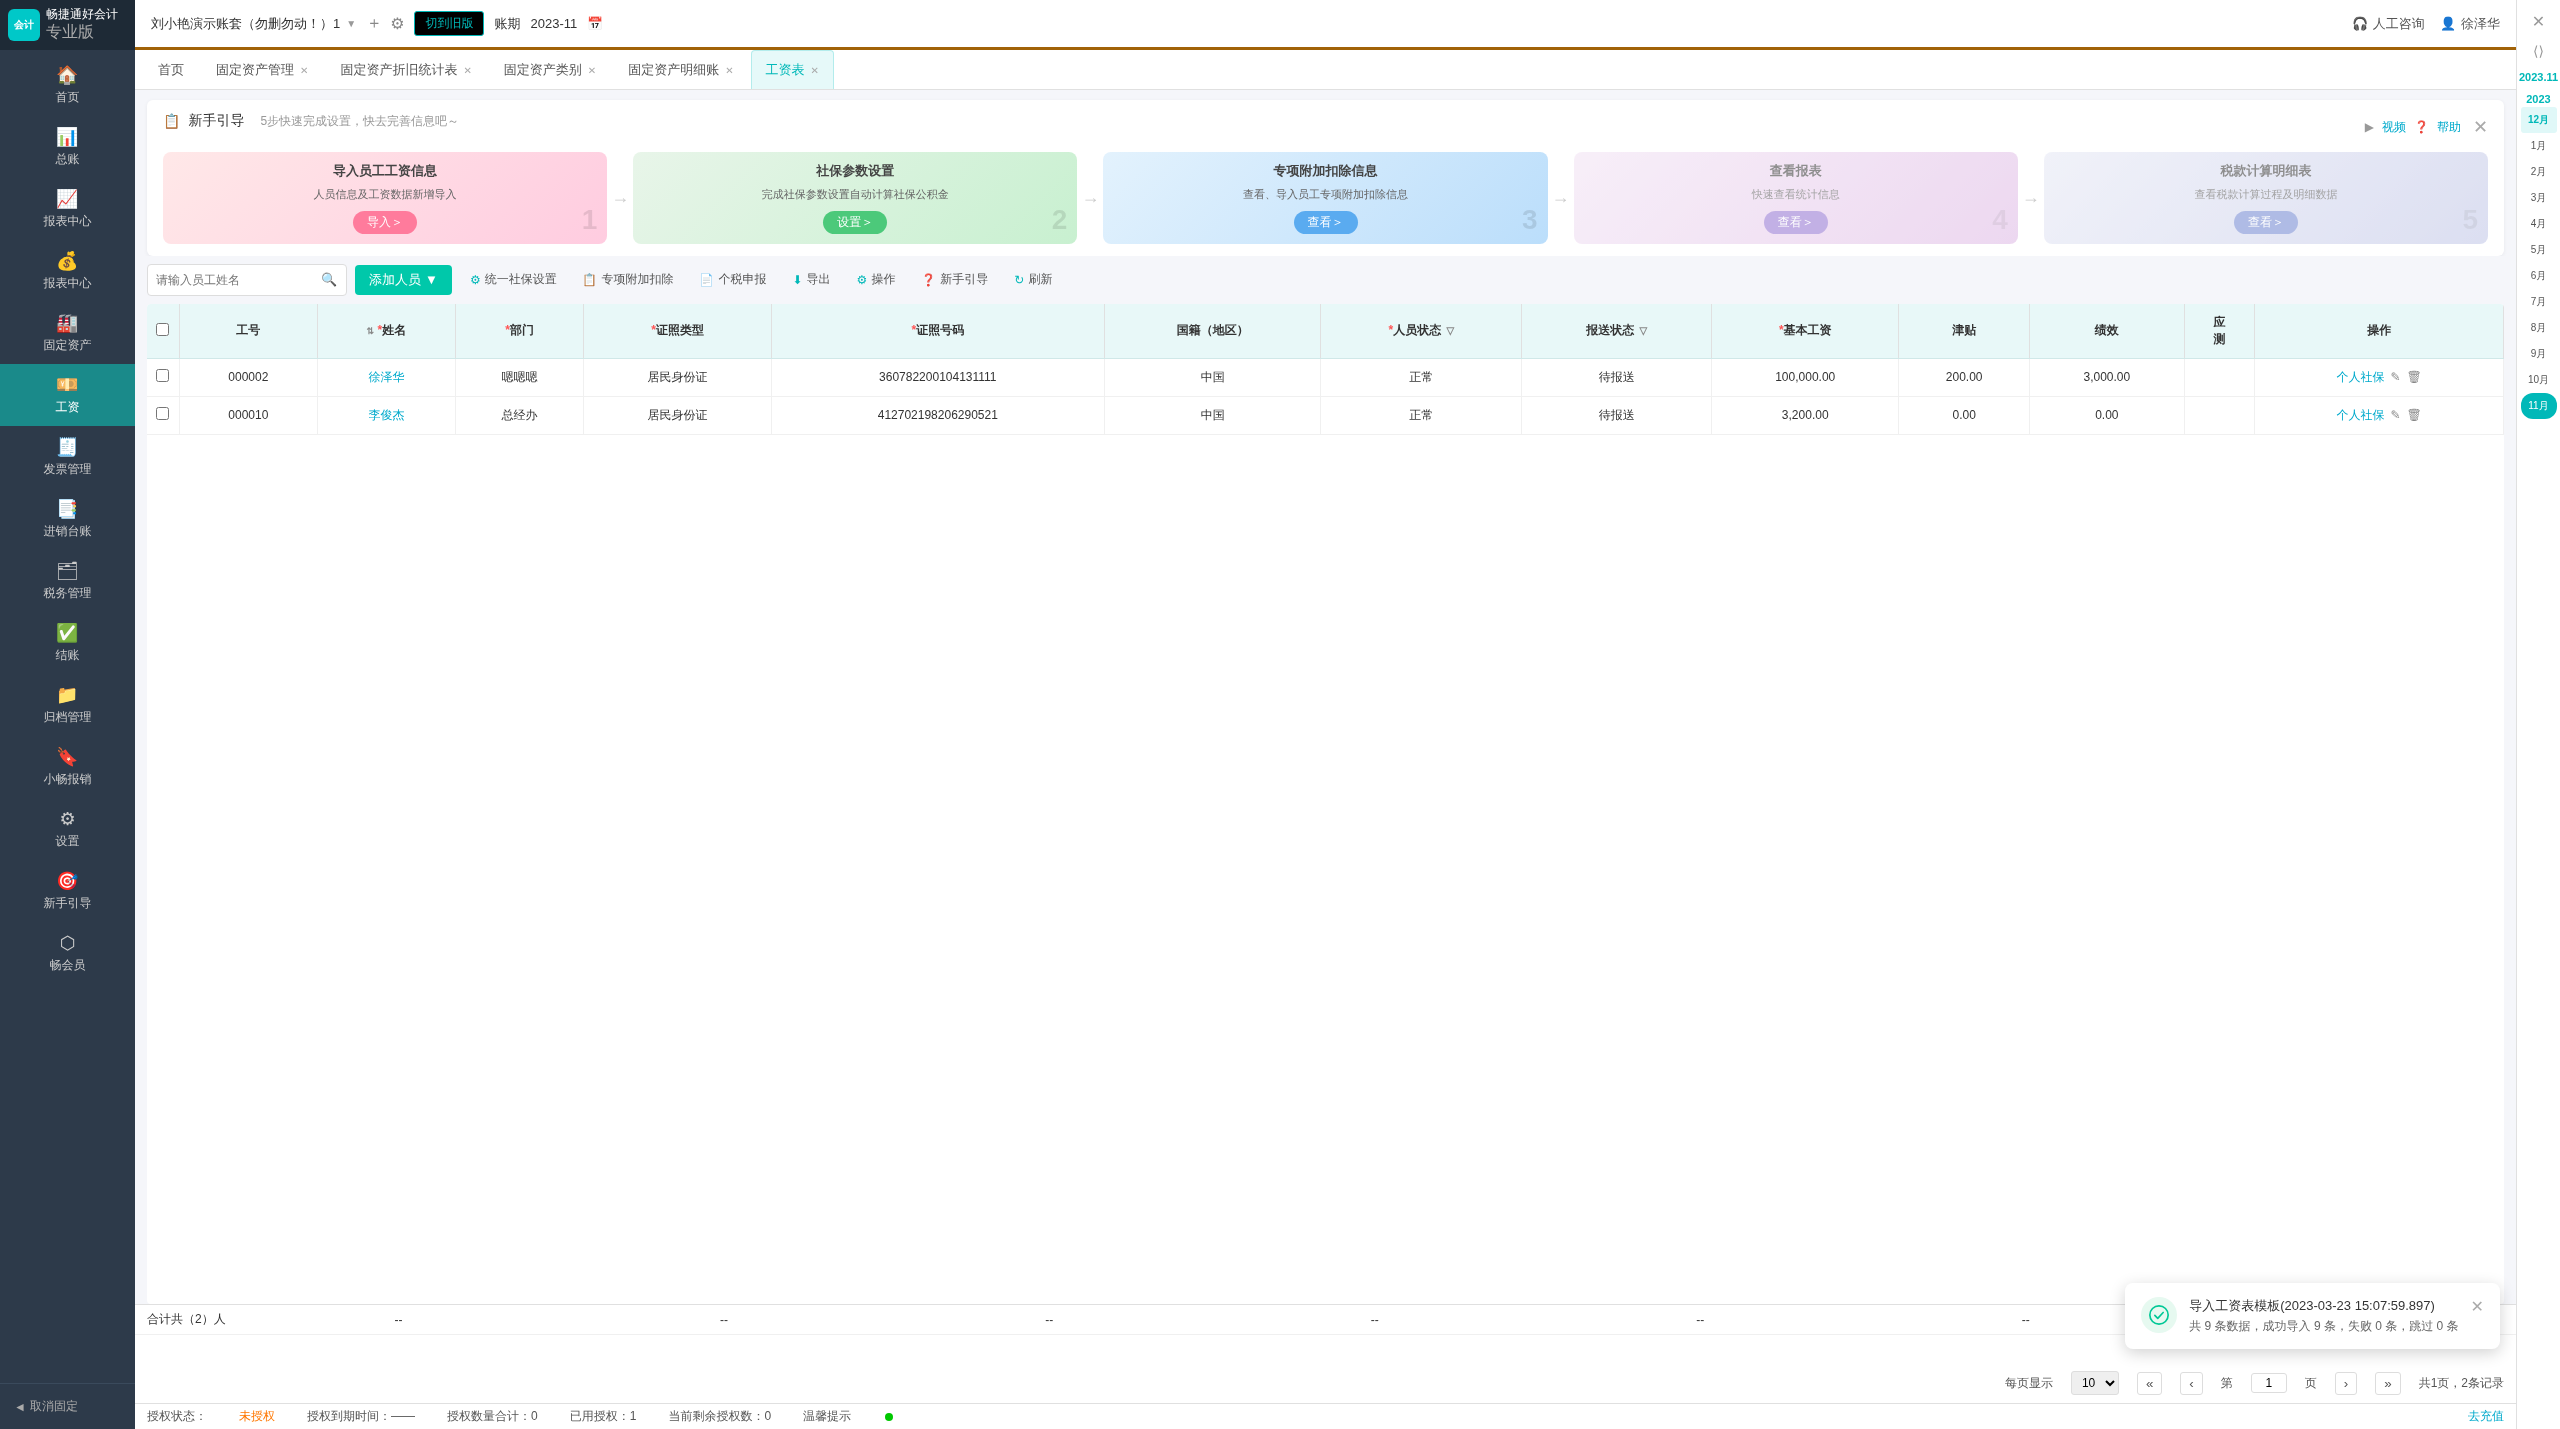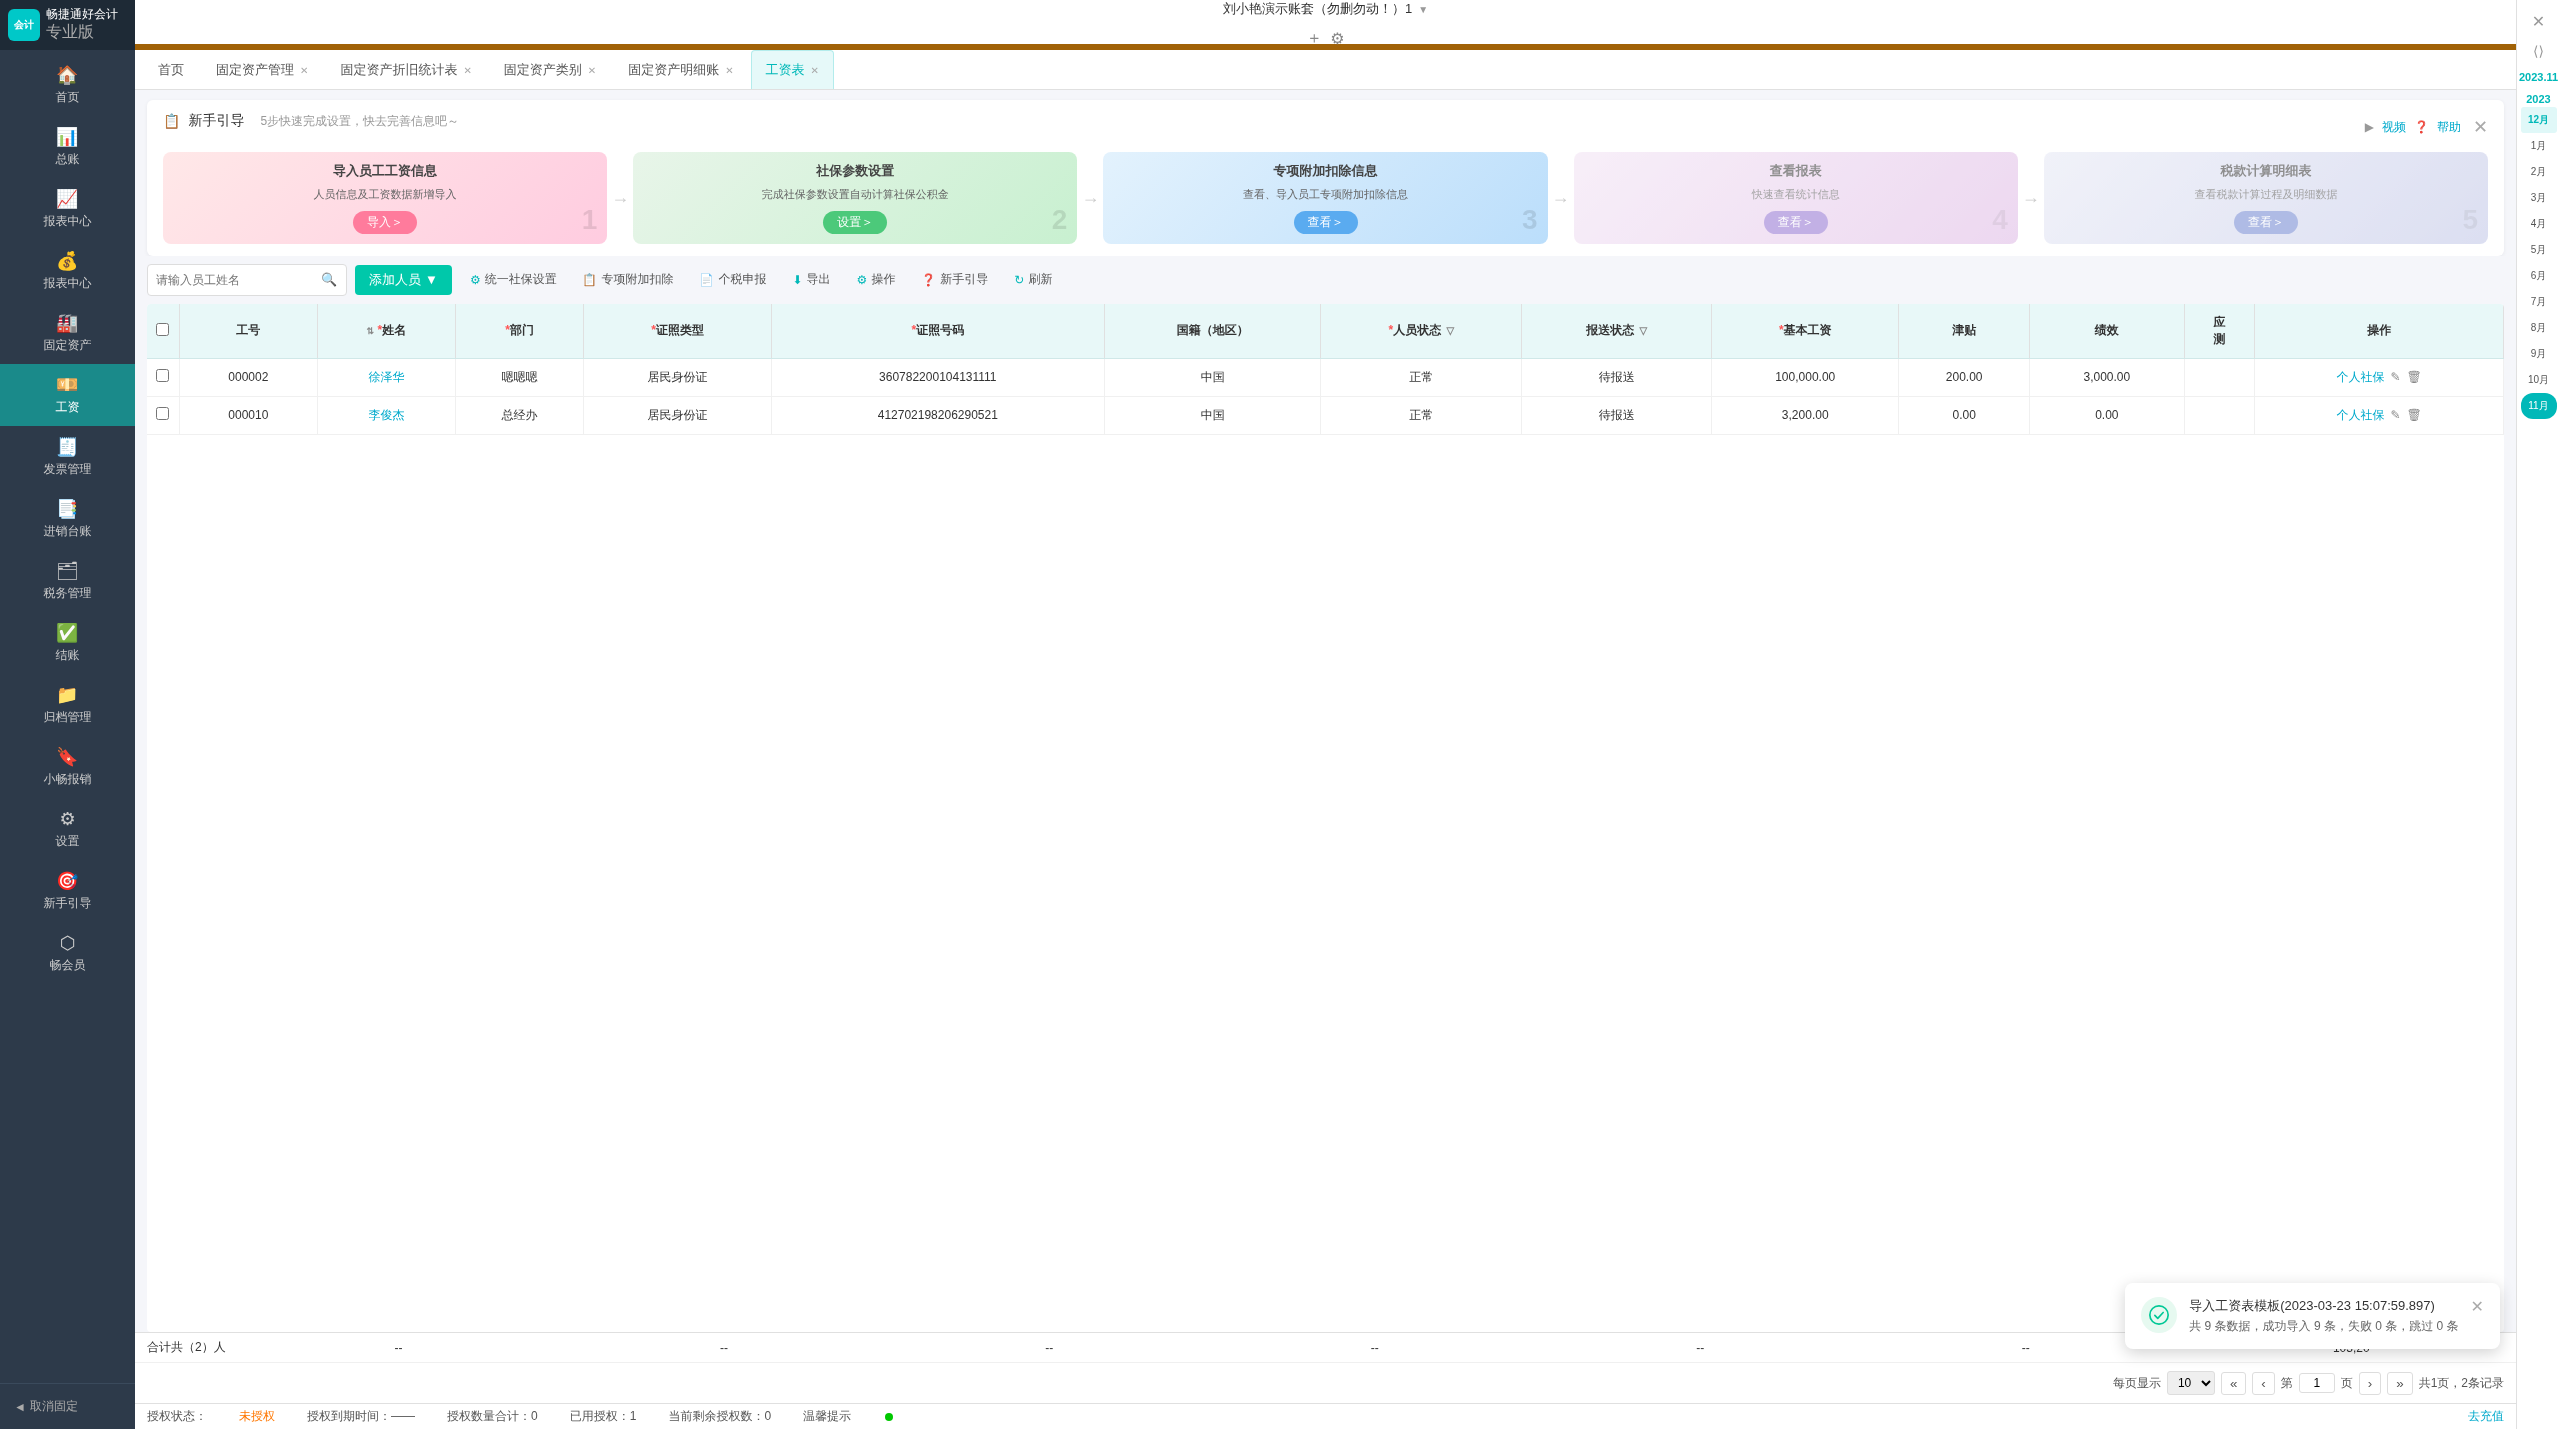--- a/index.html
+++ b/index.html
@@ -24,21 +24,21 @@
     .nav-item.active { background: #1a8a8a; color: #fff; }
     .nav-item .nav-icon { font-size: 18px; }
     .sidebar-bottom { padding: 8px; border-top: 1px solid #3a4a5c; }
     .cancel-btn { display: flex; align-items: center; gap: 4px; color: #aaa; font-size: 12px; cursor: pointer; padding: 6px; }
 
     
     .main { flex: 1; display: flex; flex-direction: column; overflow: hidden; }
 
     
     .topbar {
-      height: 50px; background: #fff; border-bottom: 6px solid #a16207; display: flex; align-items: center; padding: 0 16px; gap: 10px; flex-shrink: 0; flex-direction: column;
+      height: 50px; background: #fff; border-bottom: 3px solid #a16207; display: flex; align-items: center; padding: 0 16px; gap: 10px; flex-shrink: 0;
     }
     .topbar-account { display: flex; align-items: center; gap: 6px; font-size: 13px; color: #333; }
     .topbar-account .dropdown-arrow { color: #999; font-size: 10px; }
     .topbar-icons { display: flex; gap: 8px; align-items: center; color: #666; }
     .topbar-btn { padding: 3px 10px; border: 1px solid #00b8b8; color: #00b8b8; border-radius: 3px; font-size: 12px; cursor: pointer; background: #000000; }
     .period-label { font-size: 13px; color: #333; }
     .period-val { color: #333; font-weight: 500; }
     .topbar-right { margin-left: auto; display: flex; align-items: center; gap: 16px; color: #555; font-size: 13px; }
     .topbar-right .ai-btn { display: flex; align-items: center; gap: 4px; cursor: pointer; color: #555; }
     .topbar-right .user { display: flex; align-items: center; gap: 4px; }
@@ -116,21 +116,21 @@
 
     
     .table-footer {
       background: #fff; border-top: 1px solid #e0e0e0; padding: 6px 12px; display: flex; align-items: center; gap: 20px; font-size: 12px; color: #333;
     }
 
     
     .pagination-bar {
       background: #fff; border-top: 1px solid #f0f0f0; padding: 8px 12px; display: flex; align-items: center; justify-content: space-between; font-size: 12px; color: #555;
     }
-    .pagination-right { display: flex; align-items: center; gap: 6px; }
+    .pagination-right { display: flex; align-items: center; gap: 18px; margin-top: 28px; }
     .page-btn { border: 1px solid #ddd; background: #fff; padding: 3px 8px; border-radius: 3px; cursor: pointer; color: #555; }
     .page-input { width: 36px; border: 1px solid #ddd; border-radius: 3px; padding: 2px 4px; text-align: center; font-size: 12px; }
     .per-page-select { border: 1px solid #ddd; border-radius: 3px; padding: 3px 6px; font-size: 12px; }
 
     
     .status-bar {
       background: #fff; border-top: 1px solid #e0e0e0; padding: 4px 12px; display: flex; align-items: center; gap: 32px; font-size: 12px; color: #555;
     }
     .status-unauthorized { color: #ff7700; font-weight: 500; }
     .recharge-link { color: #00aacc; cursor: pointer; }

